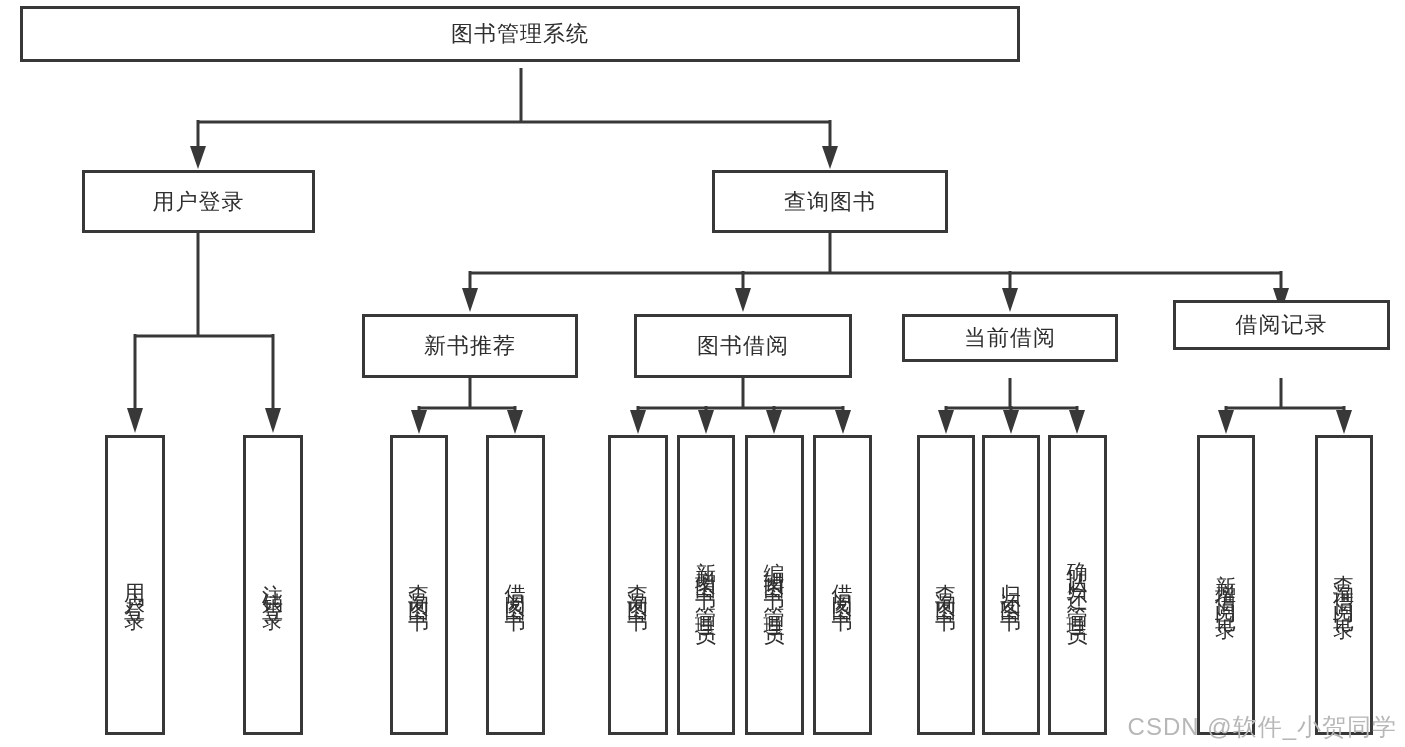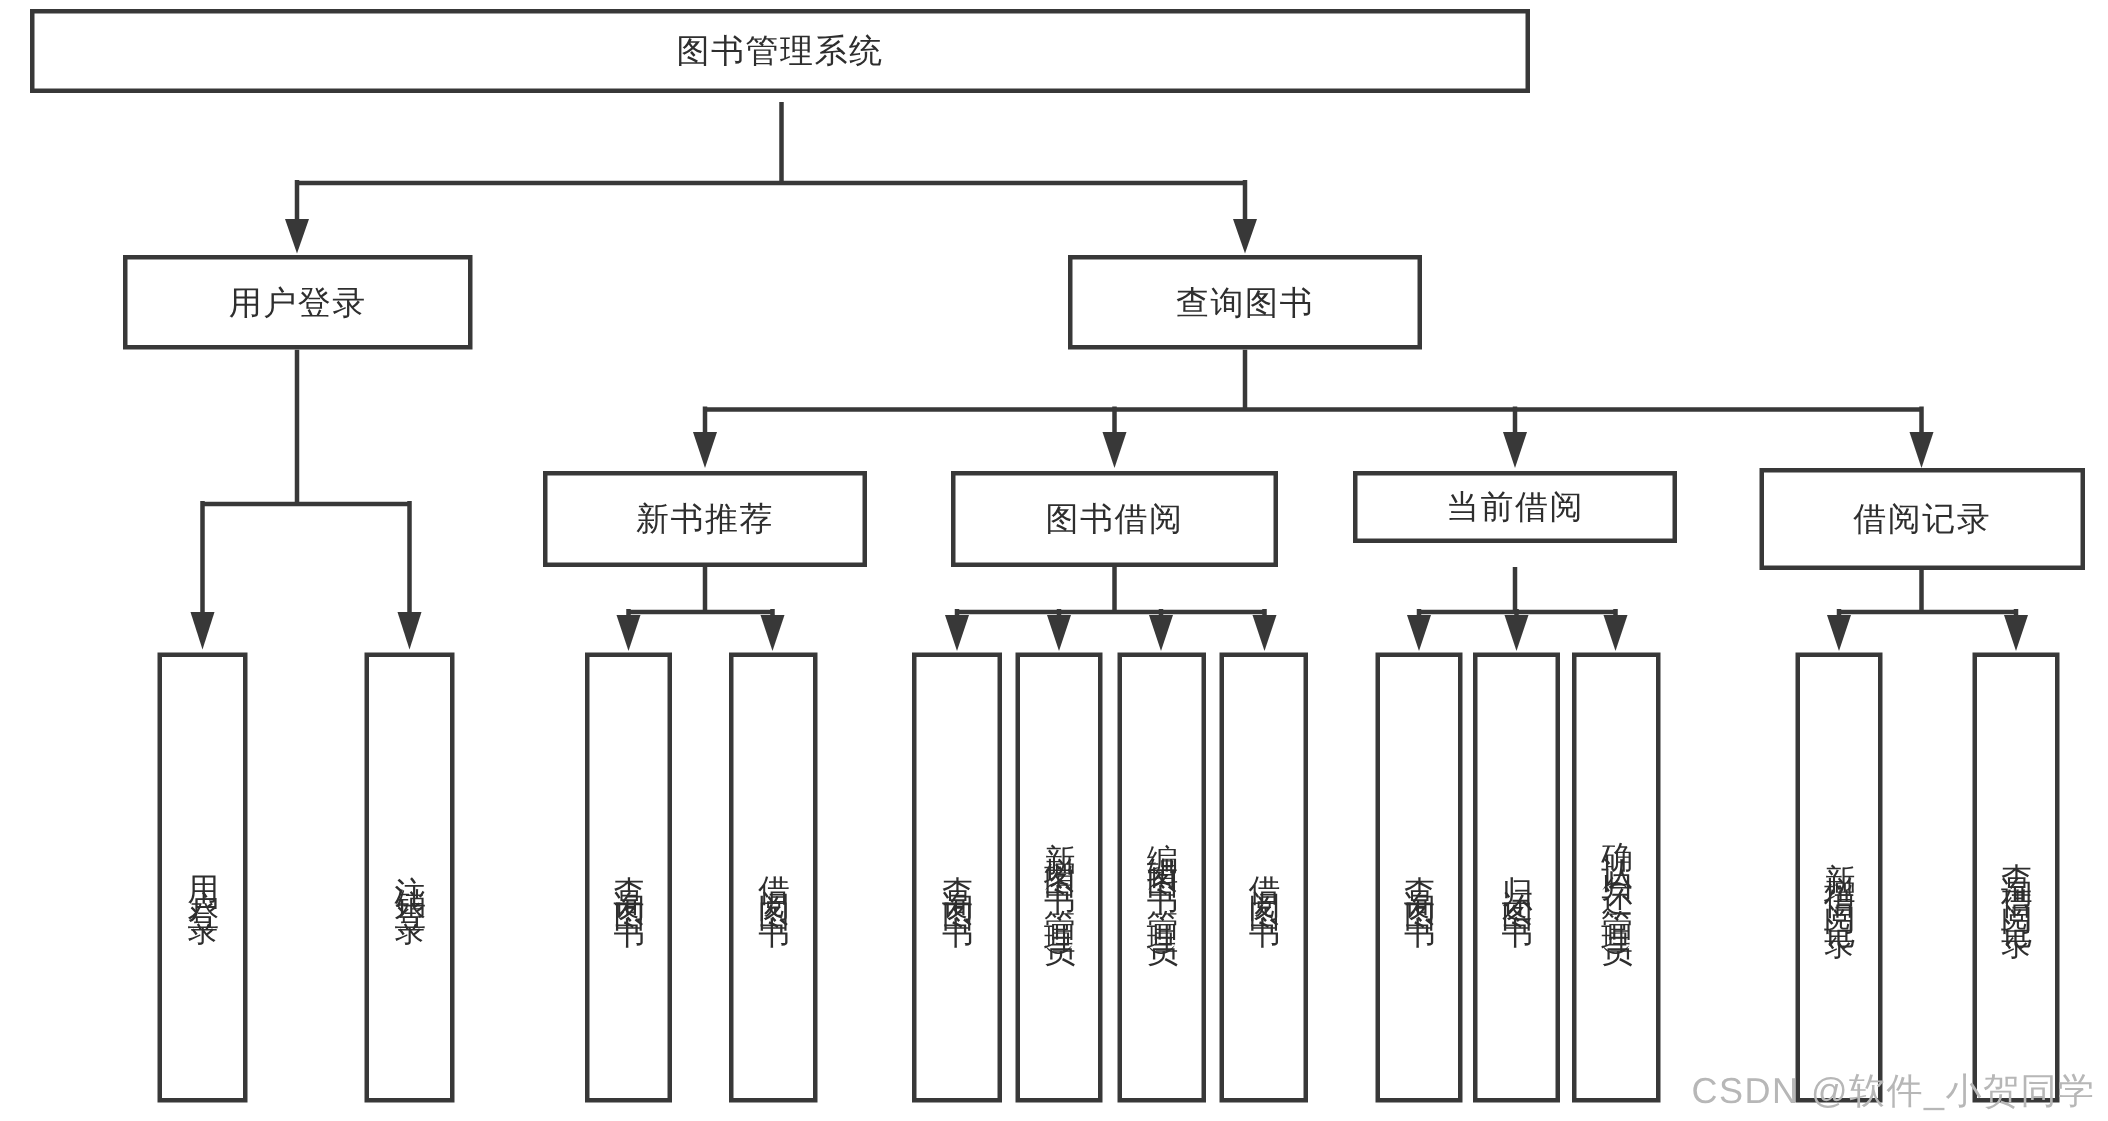--- a/index.html
+++ b/index.html
@@ -18,21 +18,21 @@
     writing-mode:vertical-rl;text-orientation:mixed;
     font-size:21px;letter-spacing:9px;line-height:1;white-space:nowrap;
   }
   
   .n-root{left:20px;top:6px;width:1000px;height:56px;}
   .n-user-login{left:82px;top:170px;width:233px;height:63px;}
   .n-book-mgmt{left:712px;top:170px;width:236px;height:63px;}
   .n-new-book{left:362px;top:314px;width:216px;height:64px;}
   .n-borrow{left:634px;top:314px;width:218px;height:64px;}
   .n-current{left:902px;top:314px;width:216px;height:48px;}
-  .n-records{left:1173px;top:312px;width:217px;height:68px;}
+  .n-records{left:1173px;top:300px;width:217px;height:50px;}
   .leaf{top:435px;height:300px;}
   .lf-1{left:105px;width:60px;}
   .lf-2{left:243px;width:60px;}
   .lf-3{left:390px;width:58px;}
   .lf-4{left:486px;width:59px;}
   .lf-5{left:608px;width:60px;}
   .lf-6{left:677px;width:58px;}
   .lf-7{left:745px;width:59px;}
   .lf-8{left:813px;width:59px;}
   .lf-9{left:917px;width:58px;}

